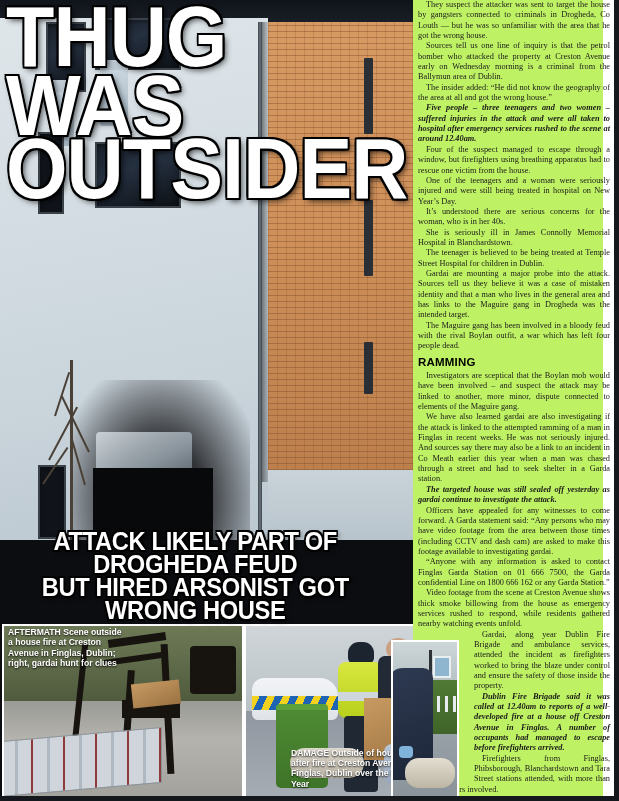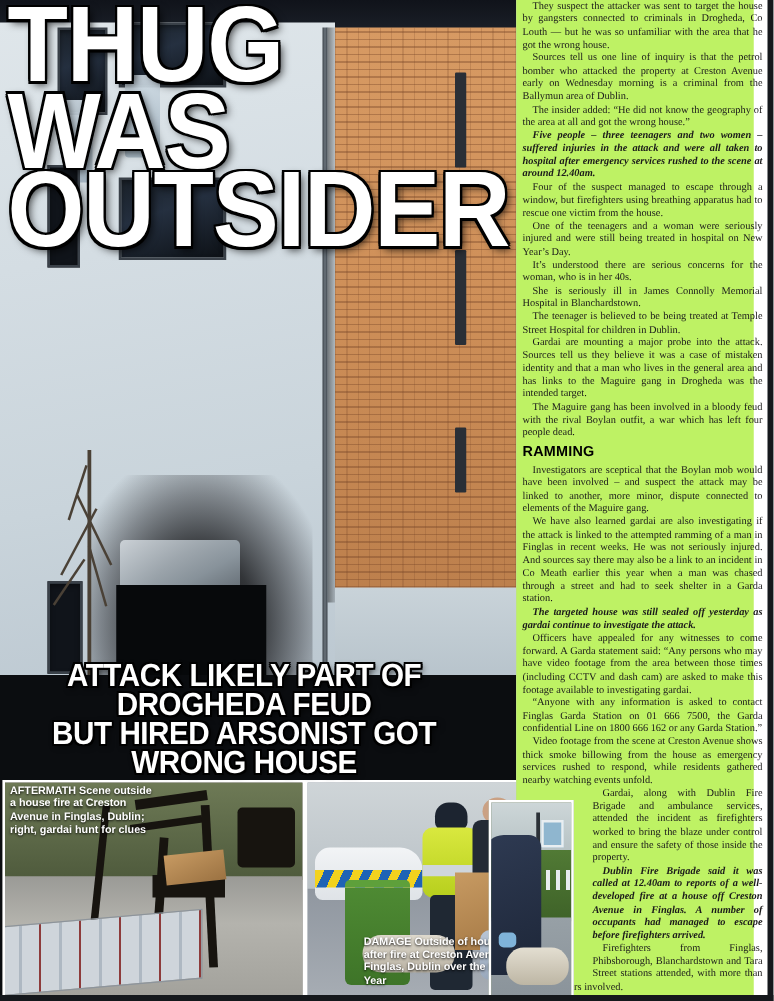--- a/index.html
+++ b/index.html
@@ -255,21 +255,21 @@
       <p>Gardai are mounting a major probe into the attack. Sources tell us they believe it was a case of mistaken identity and that a man who lives in the general area and has links to the Maguire gang in Drogheda was the intended target.</p>
       <p>The Maguire gang has been involved in a bloody feud with the rival Boylan outfit, a war which has left four people dead.</p>
       <h3>RAMMING</h3>
       <p>Investigators are sceptical that the Boylan mob would have been involved – and suspect the attack may be linked to another, more minor, dispute connected to elements of the Maguire gang.</p>
       <p>We have also learned gardai are also investigating if the attack is linked to the attempted ramming of a man in Finglas in recent weeks. He was not seriously injured. And sources say there may also be a link to an incident in Co Meath earlier this year when a man was chased through a street and had to seek shelter in a Garda station.</p>
       <p class="bi">The targeted house was still sealed off yesterday as gardai continue to investigate the attack.</p>
       <p>Officers have appealed for any witnesses to come forward. A Garda statement said: “Any persons who may have video footage from the area between those times (including CCTV and dash cam) are asked to make this footage available to investigating gardai.</p>
       <p>“Anyone with any information is asked to contact Finglas Garda Station on 01 666 7500, the Garda confidential Line on 1800 666 162 or any Garda Station.”</p>
       <p>Video footage from the scene at Creston Avenue shows thick smoke billowing from the house as emergency services rushed to respond, while residents gathered nearby watching events unfold.</p>
       <div id="wrap-shim"></div>
-      <p>Gardai, along with Dublin Fire Brigade and ambulance services, attended the incident as firefighters worked to bring the blaze under control and ensure the safety of those inside the property.</p>
+      <p>Gardai, along year Dublin Fire Brigade and ambulance services, attended the incident as firefighters worked to bring the blaze under control and ensure the safety of those inside the property.</p>
       <p class="bi">Dublin Fire Brigade said it was called at 12.40am to reports of a well-developed fire at a house off Creston Avenue in Finglas. A number of occupants had managed to escape before firefighters arrived.</p>
       <p>Firefighters from Finglas, Phibsborough, Blanchardstown and Tara Street stations attended, with more than 25 firefighters involved.</p>
     </div>
   </div>
 
   <div id="photo-inset">
     <div id="pi-sky"></div>
     <div id="pi-grass"></div>
     <div id="pi-road"></div>
     <div id="pi-win"></div>

